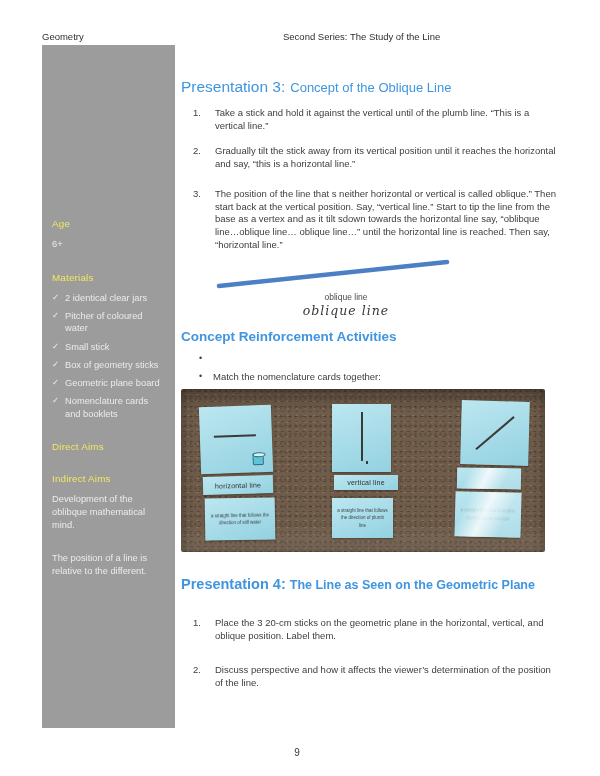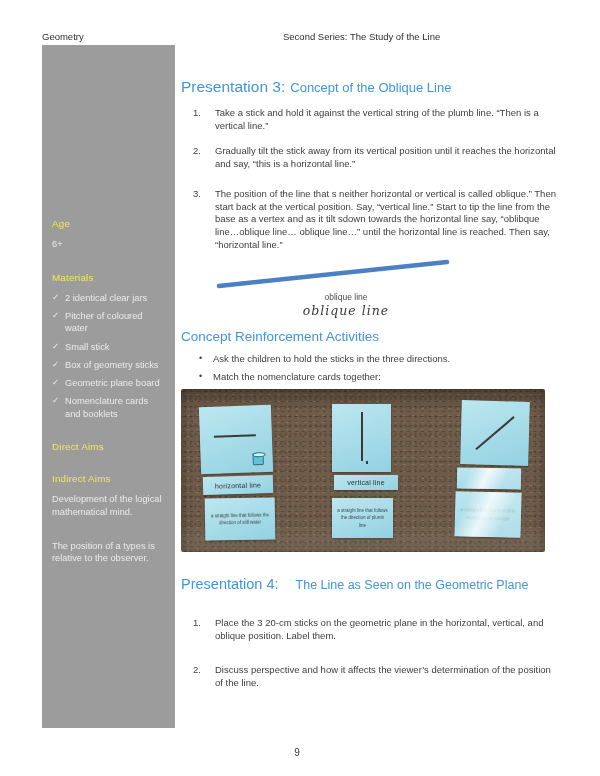--- a/index.html
+++ b/index.html
@@ -32,25 +32,25 @@
   .side-list li{
     position:relative;font-size:9.3px;line-height:1.32;color:#ebebeb;
     padding-left:13px;margin-bottom:6px;
   }
   .side-list .check{position:absolute;left:0;top:0;font-size:8.5px;color:#ebebeb}
   
   .main{position:absolute;left:181px;top:16px;width:380px;height:776px}
   .h1{position:absolute;top:47px;left:0;width:380px;color:var(--accent);font-weight:normal;white-space:nowrap}
   .h1 .lead{font-size:15.5px}
   .h1 .rest{font-size:13px;margin-left:5px}
-  .h2{position:absolute;left:0;color:var(--accent);font-weight:normal;font-size:13.5px;white-space:nowrap}
+  .h2{position:absolute;left:0;color:var(--accent);font-weight:bold;font-size:13.5px;white-space:nowrap}
   .h2.reinf{top:313px}
   .h2.pres4{top:560px}
   .h2 .lead{font-size:14.5px}
-  .h2 .rest{font-size:12.5px;margin-left:17px}
+  .h2 .rest{font-size:12.5px;margin-left:4px}
   .step{position:absolute;left:12px;width:365px;display:flex;font-size:9.5px;line-height:1.33;color:var(--text)}
   .step .num{width:22px;flex:none}
   .step .txt{flex:1}
   .s3-0{top:91px}.s3-1{top:129px}.s3-2{top:172px}
   .s4-0{top:601px}.s4-1{top:648px}
   
   .fig-line{position:absolute;left:35px;top:242px;width:234px;height:32px}
   .fig-label-print{position:absolute;left:80px;top:276px;width:170px;text-align:center;font-size:8.5px;color:#4a4a4a}
   .fig-label-script{
     position:absolute;left:80px;top:287px;width:170px;text-align:center;
@@ -137,54 +137,53 @@
         <li><span class="check">✓</span><span>Box of geometry sticks</span></li>
         <li><span class="check">✓</span><span>Geometric plane board</span></li>
         <li><span class="check">✓</span><span>Nomenclature cards and booklets</span></li>
       </ul>
     </div>
     <div class="side-section">
       <div class="side-head">Direct Aims</div>
     </div>
     <div class="side-section">
       <div class="side-head">Indirect Aims</div>
-      <div class="side-para">Development of the logical mathematical mind.</div>
-    </div>
-    <div class="side-section">
-      <div class="side-para">The position of a types is relative to the observer.</div>
+      <div class="side-para">Development of the oblibque mathematical mind.</div>
+    </div>
+    <div class="side-section">
+      <div class="side-para">The position of a line is relative to the different.</div>
     </div>
   </aside>
 
   <main class="main">
 
     <h1 class="h1"><span class="lead">Presentation 3:</span><span class="rest">Concept of the Oblique Line</span></h1>
 
     <div class="step s3-0">
         <span class="num">1.</span>
-        <span class="txt">Take a stick and hold it against the vertical string of the plumb line. “Then is a vertical line.”</span>
+        <span class="txt">Take a stick and hold it against the vertical until of the plumb line. “This is a vertical line.”</span>
       </div>
     <div class="step s3-1">
         <span class="num">2.</span>
         <span class="txt">Gradually tilt the stick away from its vertical position until it reaches the horizontal and say, “this is a horizontal line.”</span>
       </div>
     <div class="step s3-2">
         <span class="num">3.</span>
         <span class="txt">The position of the line that s neither horizontal or vertical is called oblique.” Then start back at the vertical position. Say, “vertical line.” Start to tip the line from the base as a vertex and as it tilt sdown towards the horizontal line say, “oblibque line…oblique line… oblique line…” until the horizontal line is reached. Then say, “horizontal line.”</span>
       </div>
 
     <svg class="fig-line" viewBox="0 0 234 32">
       <line x1="3" y1="28" x2="231" y2="4" stroke="#4b80c4" stroke-width="4.5" stroke-linecap="round"></line>
     </svg>
     <div class="fig-label-print">oblique line</div>
     <div class="fig-label-script">oblique line</div>
 
     <h2 class="h2 reinf">Concept Reinforcement Activities</h2>
     <div class="bullet b-0">
         <span class="dot">•</span>
-        <span>Ask the children to hold the sticks in the three directions.</span>
       </div>
     <div class="bullet b-1">
         <span class="dot">•</span>
         <span>Match the nomenclature cards together:</span>
       </div>
 
     <figure class="photo">
       <div class="card pic1">
         <div class="h-line"></div>
         <div class="jar"></div>

